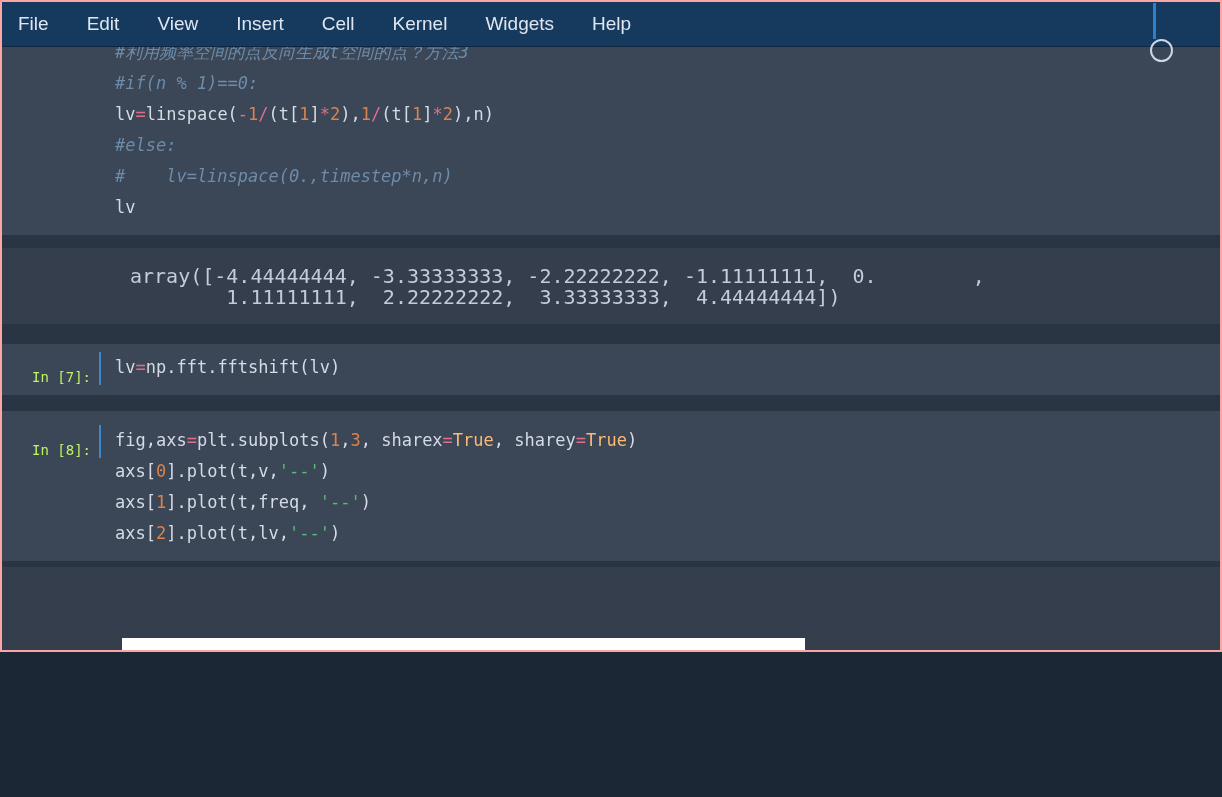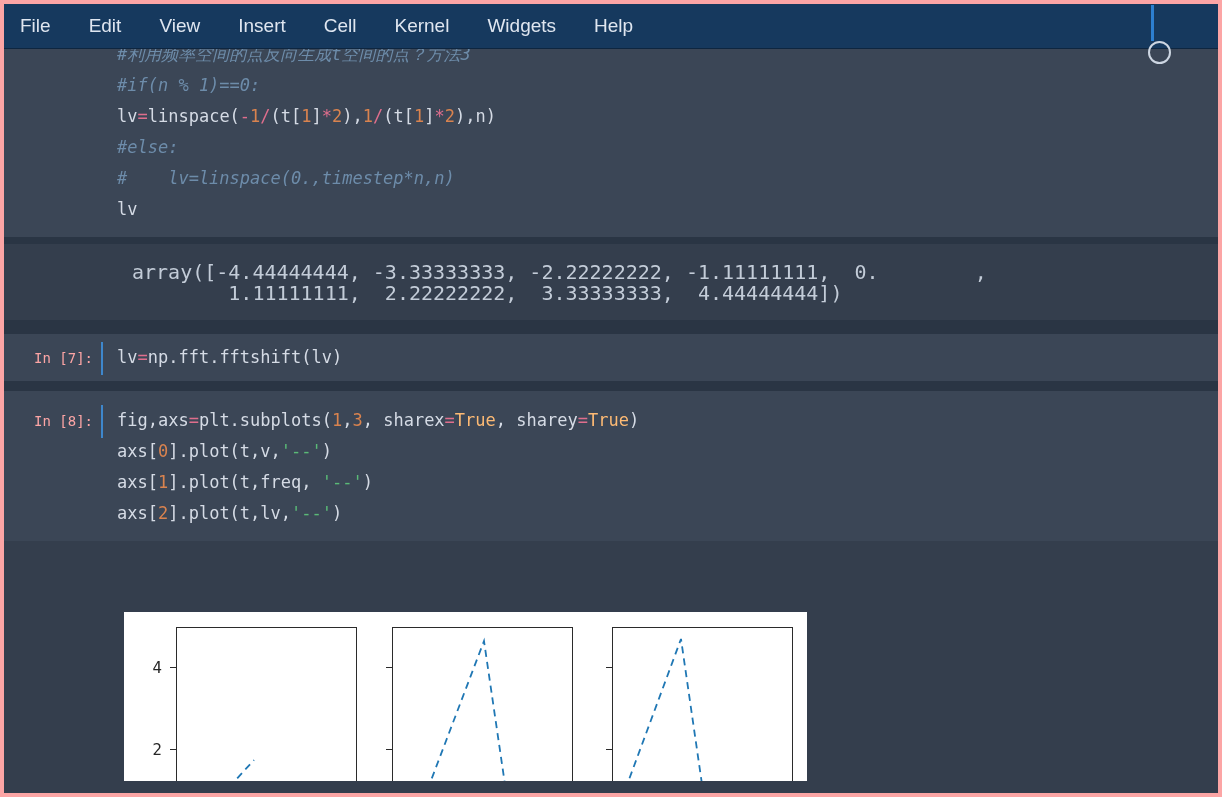--- a/index.html
+++ b/index.html
@@ -1,21 +1,21 @@
 <!DOCTYPE html>
 <html><head>
 <meta charset="utf-8">
 <style>
   * { margin:0; padding:0; box-sizing:border-box; }
   html,body { width:1222px; height:797px; }
   body { font-family:"Liberation Sans", sans-serif; background:#1c2736; }
 
   .window {
-    width:1222px; height:797px;
-    border:4px solid #fca5a5;
+    width:1222px; height:652px;
+    border:2px solid #fca5a5;
     background:#2a3544;
     overflow:hidden;
     display:flex; flex-direction:column;
   }
 
   
   .menubar {
     position:relative; z-index:5;
     height:45px; flex:0 0 45px;
     background:#16395e;
@@ -29,33 +29,33 @@
   .menubar-right { margin-left:auto; display:flex; align-items:center;flex-direction:column; }
   .trust-badge { font-size:15px; color:#8a9ab0; margin-right:16px; white-space:nowrap; }
   .menubar-divider { width:3px; height:36px; background:#2d7fd0; margin-right:13px; }
   .kernel-name { font-size:20px; color:#82b2e2; margin-right:14px; white-space:nowrap; }
   .kernel-circle {
     width:23px; height:23px; border-radius:50%;
     border:2px solid #cdd6e2; background:transparent;
   }
 
   
-  .notebook { flex:1; display:flex; flex-direction:column; overflow:hidden; background:#2a3544; }
+  .notebook { flex:1; display:flex; flex-direction:column; overflow:hidden; background:#2a3544;gap:6px; }
 
   .cell-input {
     position:relative;
     display:flex;
     background:#3b4656;
   }
   .prompt-col {
     flex:0 0 97px; width:97px;
     padding:6px 16px 0 30px;
     font-family:"DejaVu Sans Mono", monospace;
     font-size:14px; line-height:20px;
-    color:#fca5a5; white-space:nowrap;
+    color:#bef264; white-space:nowrap;margin-top:9px;
   }
   .edit-bar {
     position:absolute; left:97px; top:4px;
     width:2px; height:33px;
     background:#3e87cc;
   }
   .code-area {
     flex:1;
     padding-left:16px;
     font-family:"DejaVu Sans Mono", monospace;

